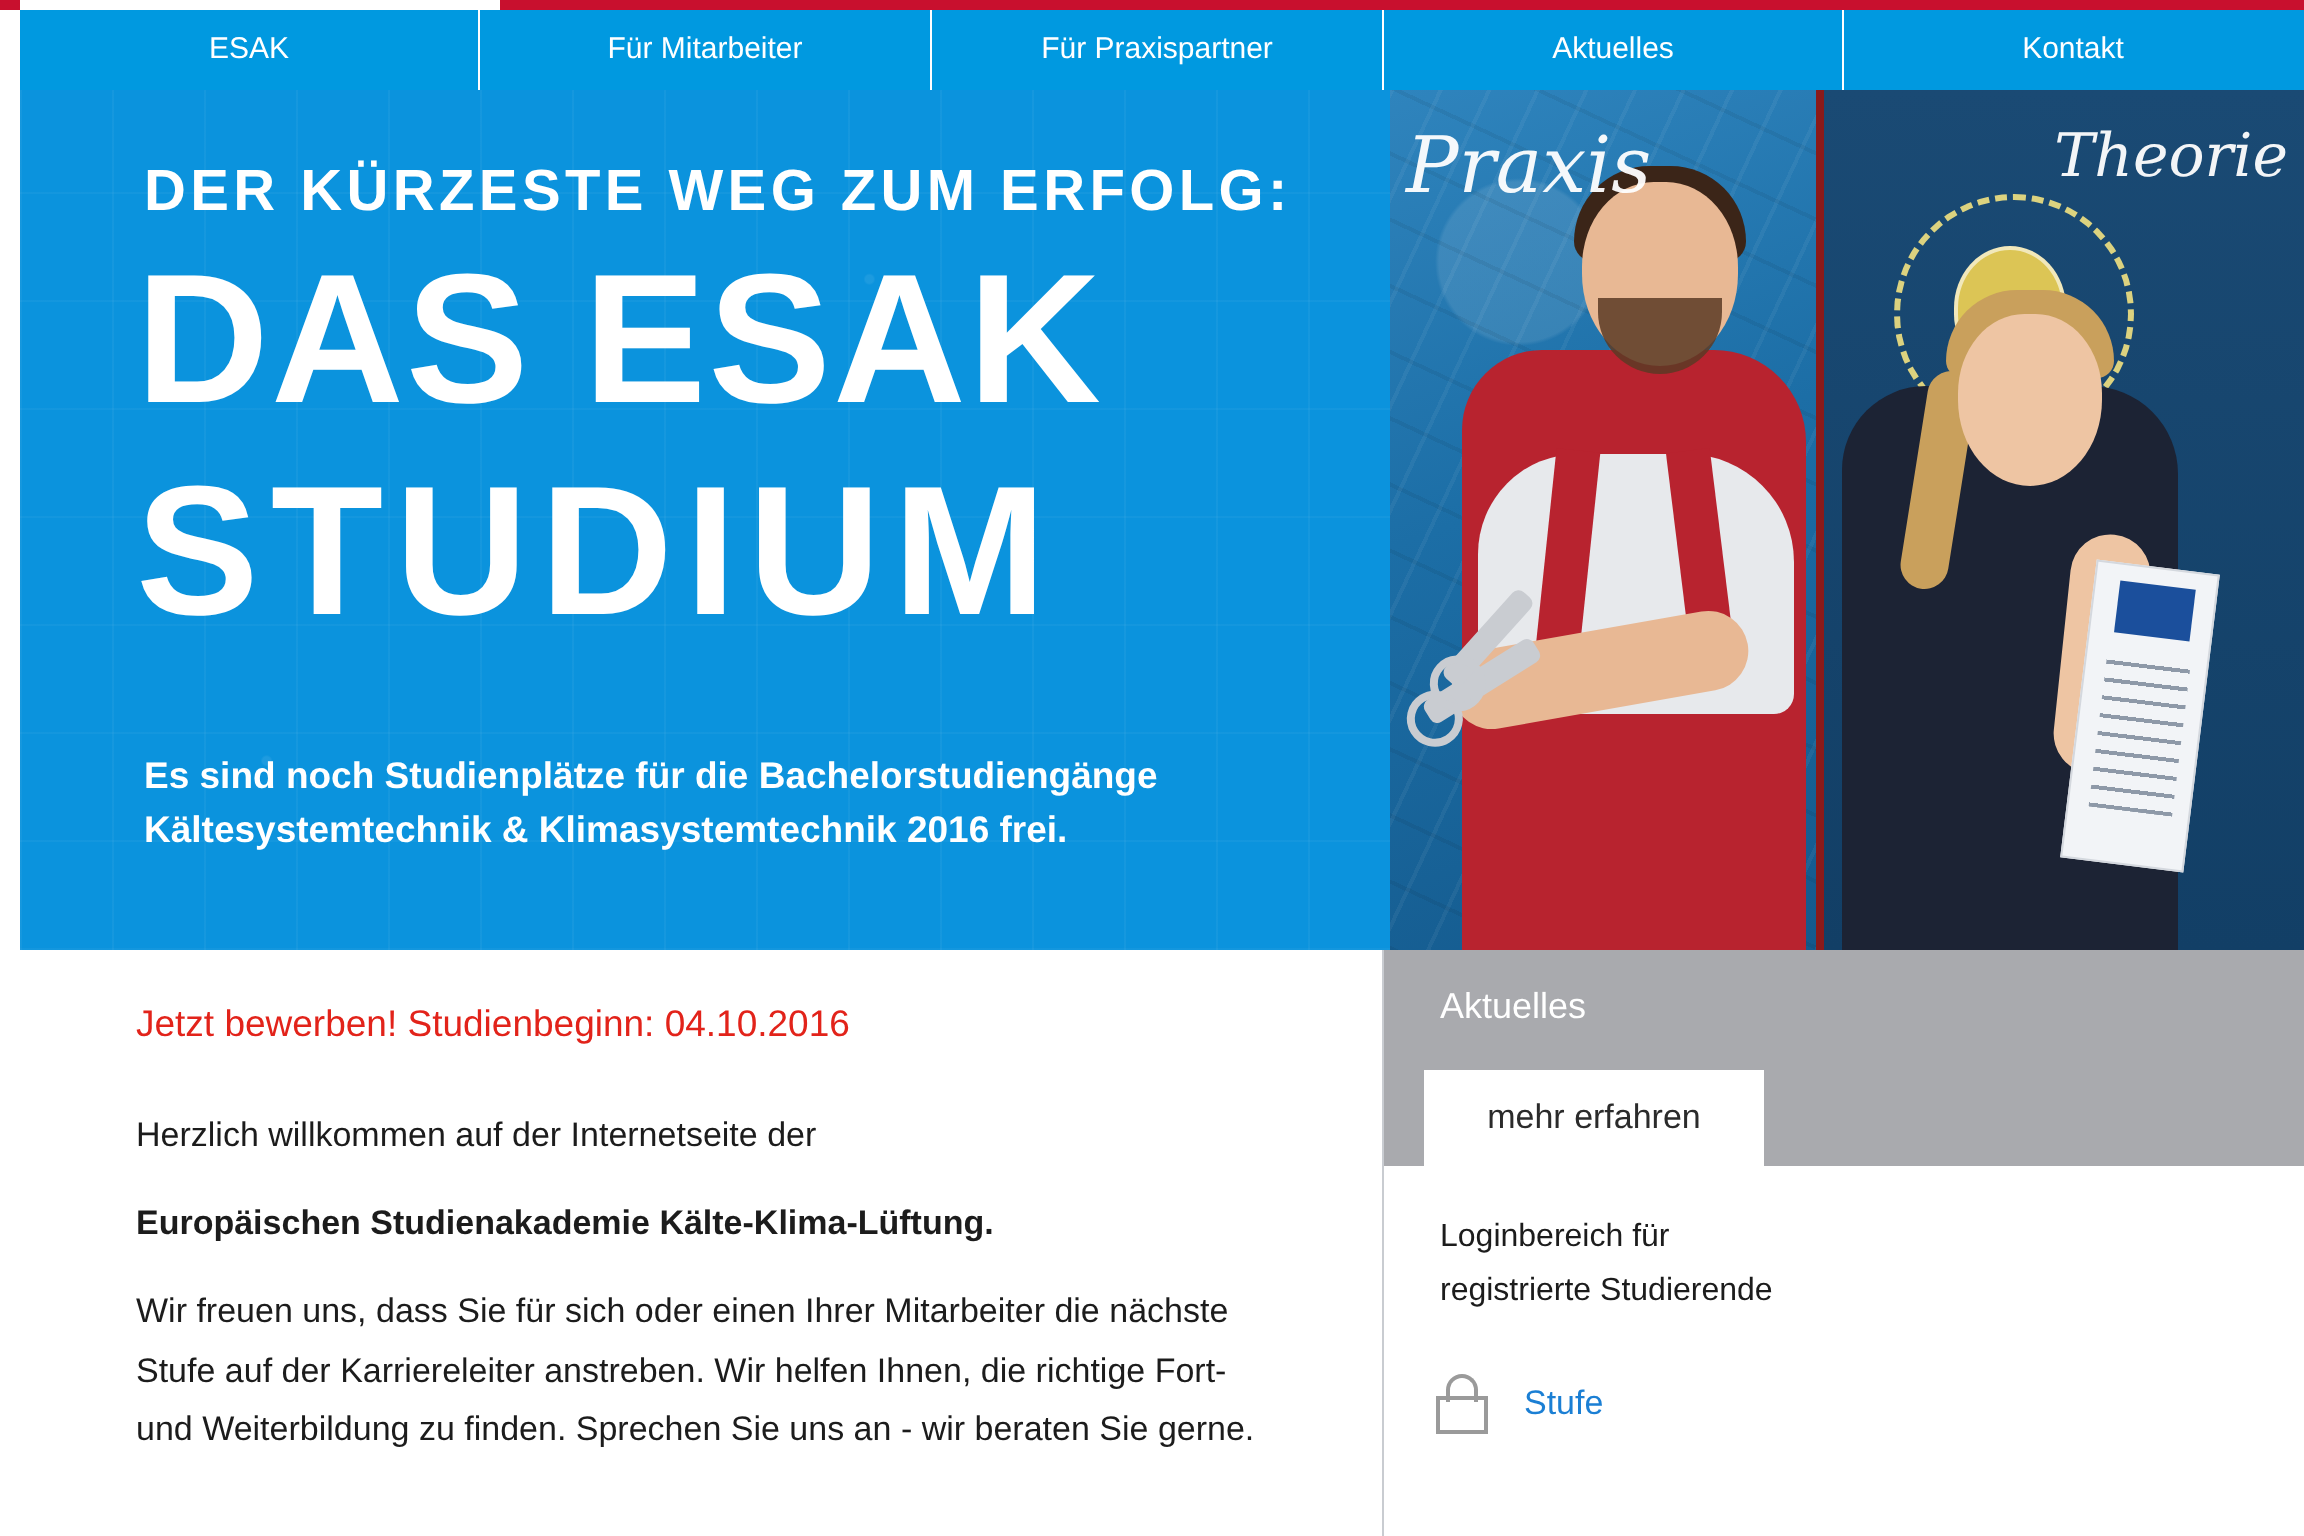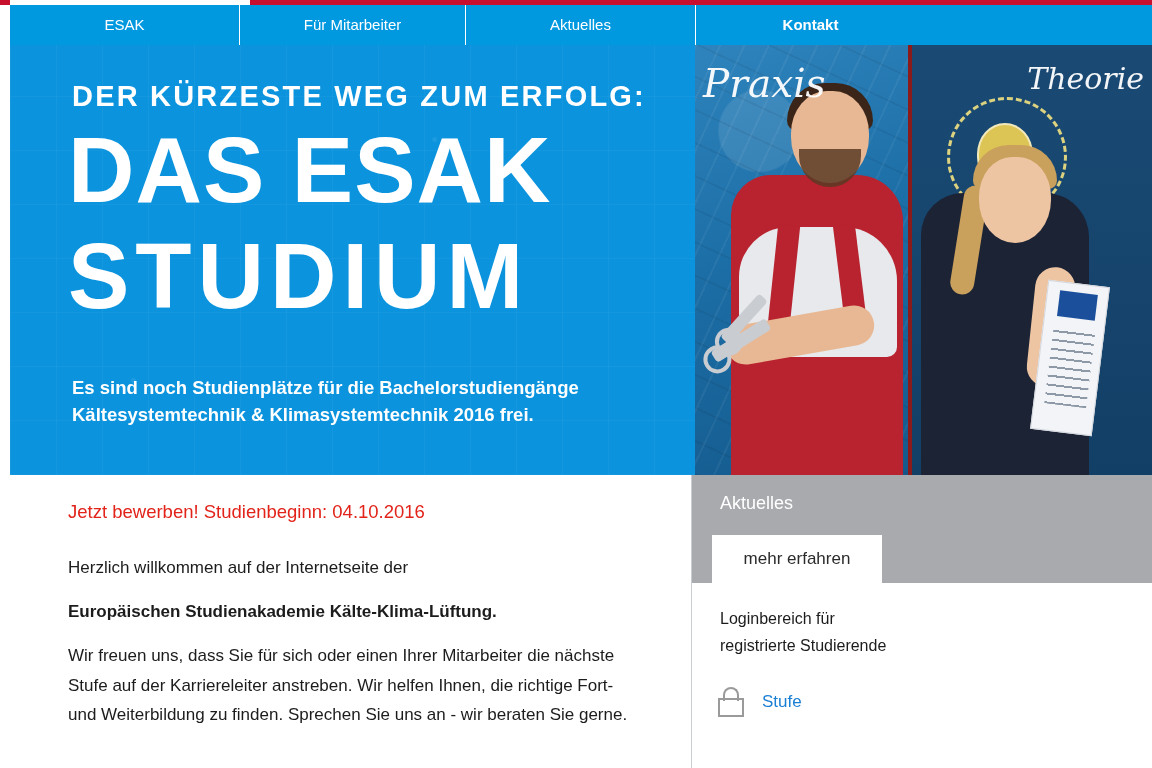--- a/index.html
+++ b/index.html
@@ -43,21 +43,21 @@
     flex: 0 0 auto;
     height: 40px;
     line-height: 40px;
     text-align: center;
     color: #ffffff;
     font-size: 15px;
     border-right: 1px solid #ffffff;
     cursor: pointer;
     user-select: none;
   }
-  .nav-item:last-child { border-right: none; font-weight: bold; }
+  .nav-item:last-child { border-right: none; }
   .nav-w1 { width: 230px; }
   .nav-w2 { width: 226px; }
   .nav-w3 { width: 226px; }
   .nav-w4 { width: 230px; }
   .nav-w5 { width: 229px; }
 
   
   .hero {
     position: absolute;
     top: 45px; left: 10px;
@@ -445,20 +445,21 @@
 
 <div id="page">
 
   <div class="top-red">
     <div class="gap"></div>
   </div>
 
   <nav class="navbar">
     <div class="nav-item nav-w1">ESAK</div>
     <div class="nav-item nav-w2">Für Mitarbeiter</div>
+    <div class="nav-item nav-w3">Für Praxispartner</div>
     <div class="nav-item nav-w4">Aktuelles</div>
     <div class="nav-item nav-w5">Kontakt</div>
   </nav>
 
   <section class="hero">
 
     <div class="hero-left">
       <div class="hero-kicker">DER KÜRZESTE WEG ZUM ERFOLG:</div>
       <div class="hero-big1">DAS ESAK</div>
       <div class="hero-big2">STUDIUM</div>

